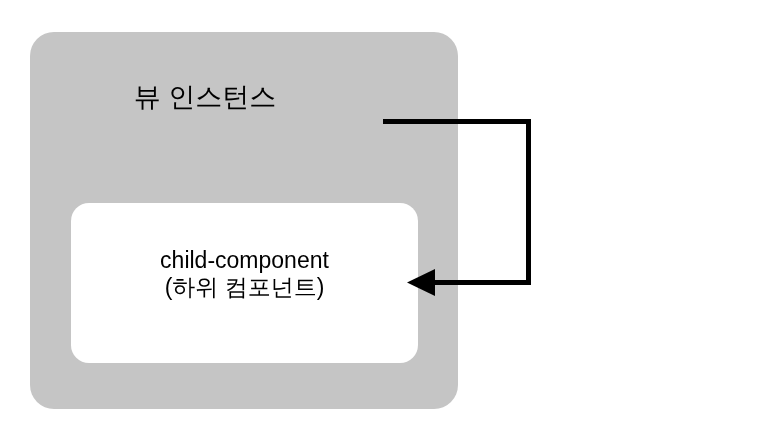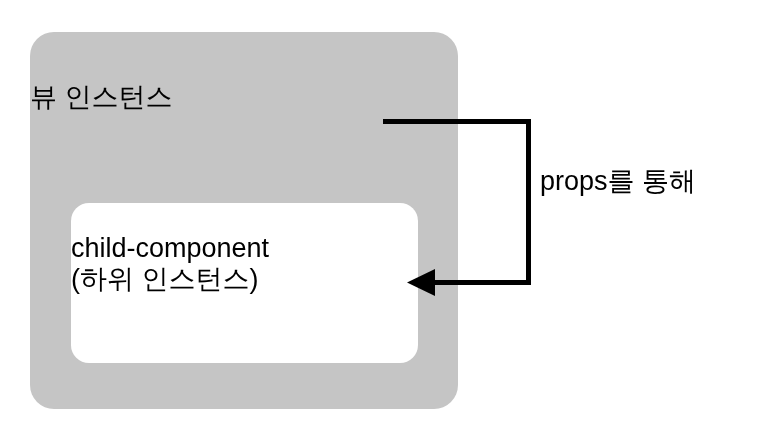--- a/index.html
+++ b/index.html
@@ -39,37 +39,37 @@
     width: 347px;
     height: 160px;
     background: #ffffff;
     border-radius: 18px;
     box-sizing: border-box;
   }
 
   
   .label-block {
     position: absolute;
-    text-align: left;
+    text-align: center;
     color: #000000;
     line-height: 1.16;
     white-space: nowrap;
     -webkit-font-smoothing: antialiased;
   }
   .parent-label {
     left: 30px;
     top: 82px;
     width: 350px;
     font-size: 27px;
   }
   .child-label {
     left: 71px;
-    top: 233px;
+    top: 247px;
     width: 347px;
-    font-size: 27px;
+    font-size: 23px;
   }
   .arrow-label {
     left: 540px;
     top: 166px;
     width: 216px;
     font-size: 27px;
   }
   .label-line {
     display: block;
   }
@@ -92,27 +92,26 @@
   <div class="parent-box"></div>
 
   <div class="child-box"></div>
 
   <div class="label-block parent-label">
     <span class="label-line">뷰 인스턴스</span>
   </div>
 
   <div class="label-block child-label">
     <span class="label-line">child-component</span>
-    <span class="label-line">(하위 인스턴스)</span>
+    <span class="label-line">(하위 컴포넌트)</span>
   </div>
 
   <svg class="connector" viewBox="0 0 766 447" xmlns="http://www.w3.org/2000/svg">
 
     <path d="M 383 121.5 L 528.5 121.5 L 528.5 282.5 L 431 282.5" fill="none" stroke="#000000" stroke-width="5" stroke-linecap="butt" stroke-linejoin="miter"></path>
 
     <polygon points="407,282.5 435,269 435,296" fill="#000000"></polygon>
   </svg>
 
   <div class="label-block arrow-label">
-    <span class="label-line">props를 통해</span>
   </div>
 
 </div>
 
 </body></html>

